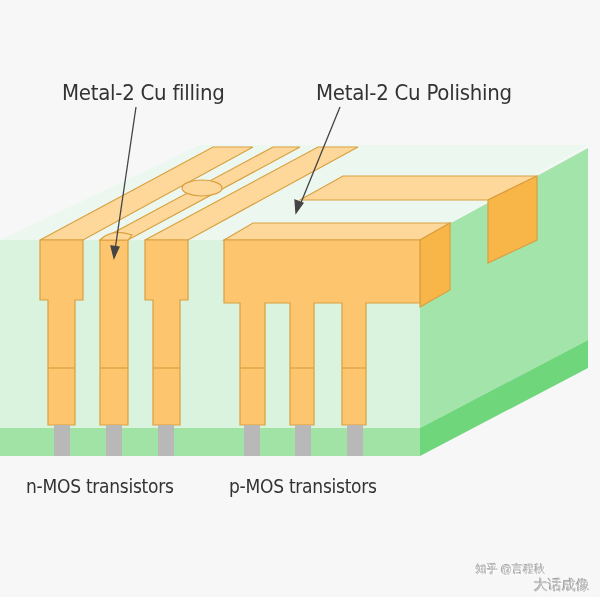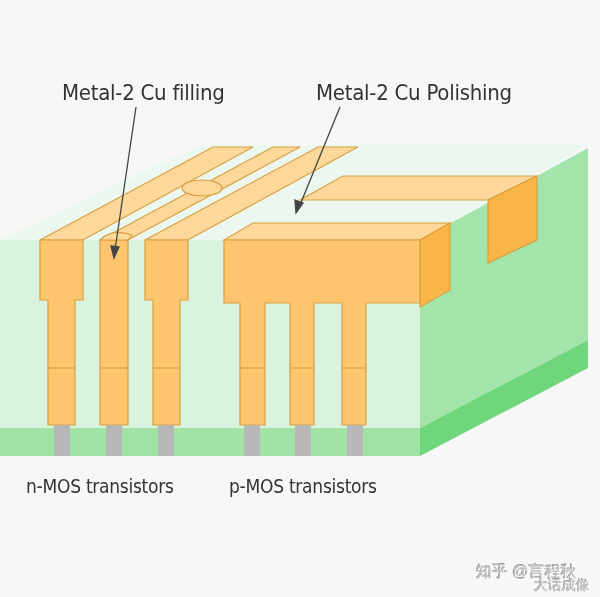--- a/index.html
+++ b/index.html
@@ -5,21 +5,21 @@
     html, body { margin: 0; padding: 0; background: #f7f7f8; }
     body { width: 600px; height: 597px; position: relative; overflow: hidden; font-family: "Liberation Sans", "DejaVu Sans", sans-serif; }
     #diagram { position: absolute; left: 0; top: 0; width: 600px; height: 597px; }
     .label { position: absolute; color: #333; font-family: "DejaVu Sans", "Liberation Sans", sans-serif; white-space: nowrap; letter-spacing: -0.3px; }
     .label-top { font-size: 22px; top: 80px; transform: scaleX(0.9); transform-origin: left top; }
     .label-bottom { font-size: 19px; top: 475px; transform: scaleX(0.9); transform-origin: left top; }
     #label-filling { left: 62px; }
     #label-polishing { left: 316px; }
     #label-nmos { left: 26px; }
     #label-pmos { left: 229px; }
-    .watermark { position: absolute; color: #bbb; font-size: 16px; text-shadow: 1px 1px 0 #fff, -1px -1px 0 #999; }
+    .watermark { position: absolute; color: #bbb; font-size: 11px; text-shadow: 1px 1px 0 #fff, -1px -1px 0 #999; }
     #wm-line1 { left: 476px; top: 562px; }
     #wm-line2 { left: 534px; top: 577px; font-size: 14px; text-align: center; }
   </style>
 </head>
 <body>
 
 <svg id="diagram" viewBox="0 0 600 597" xmlns="http://www.w3.org/2000/svg">
 
   <polygon points="0,240 200,145 588,145 420,240" fill="#ecf8ef"></polygon>
 

